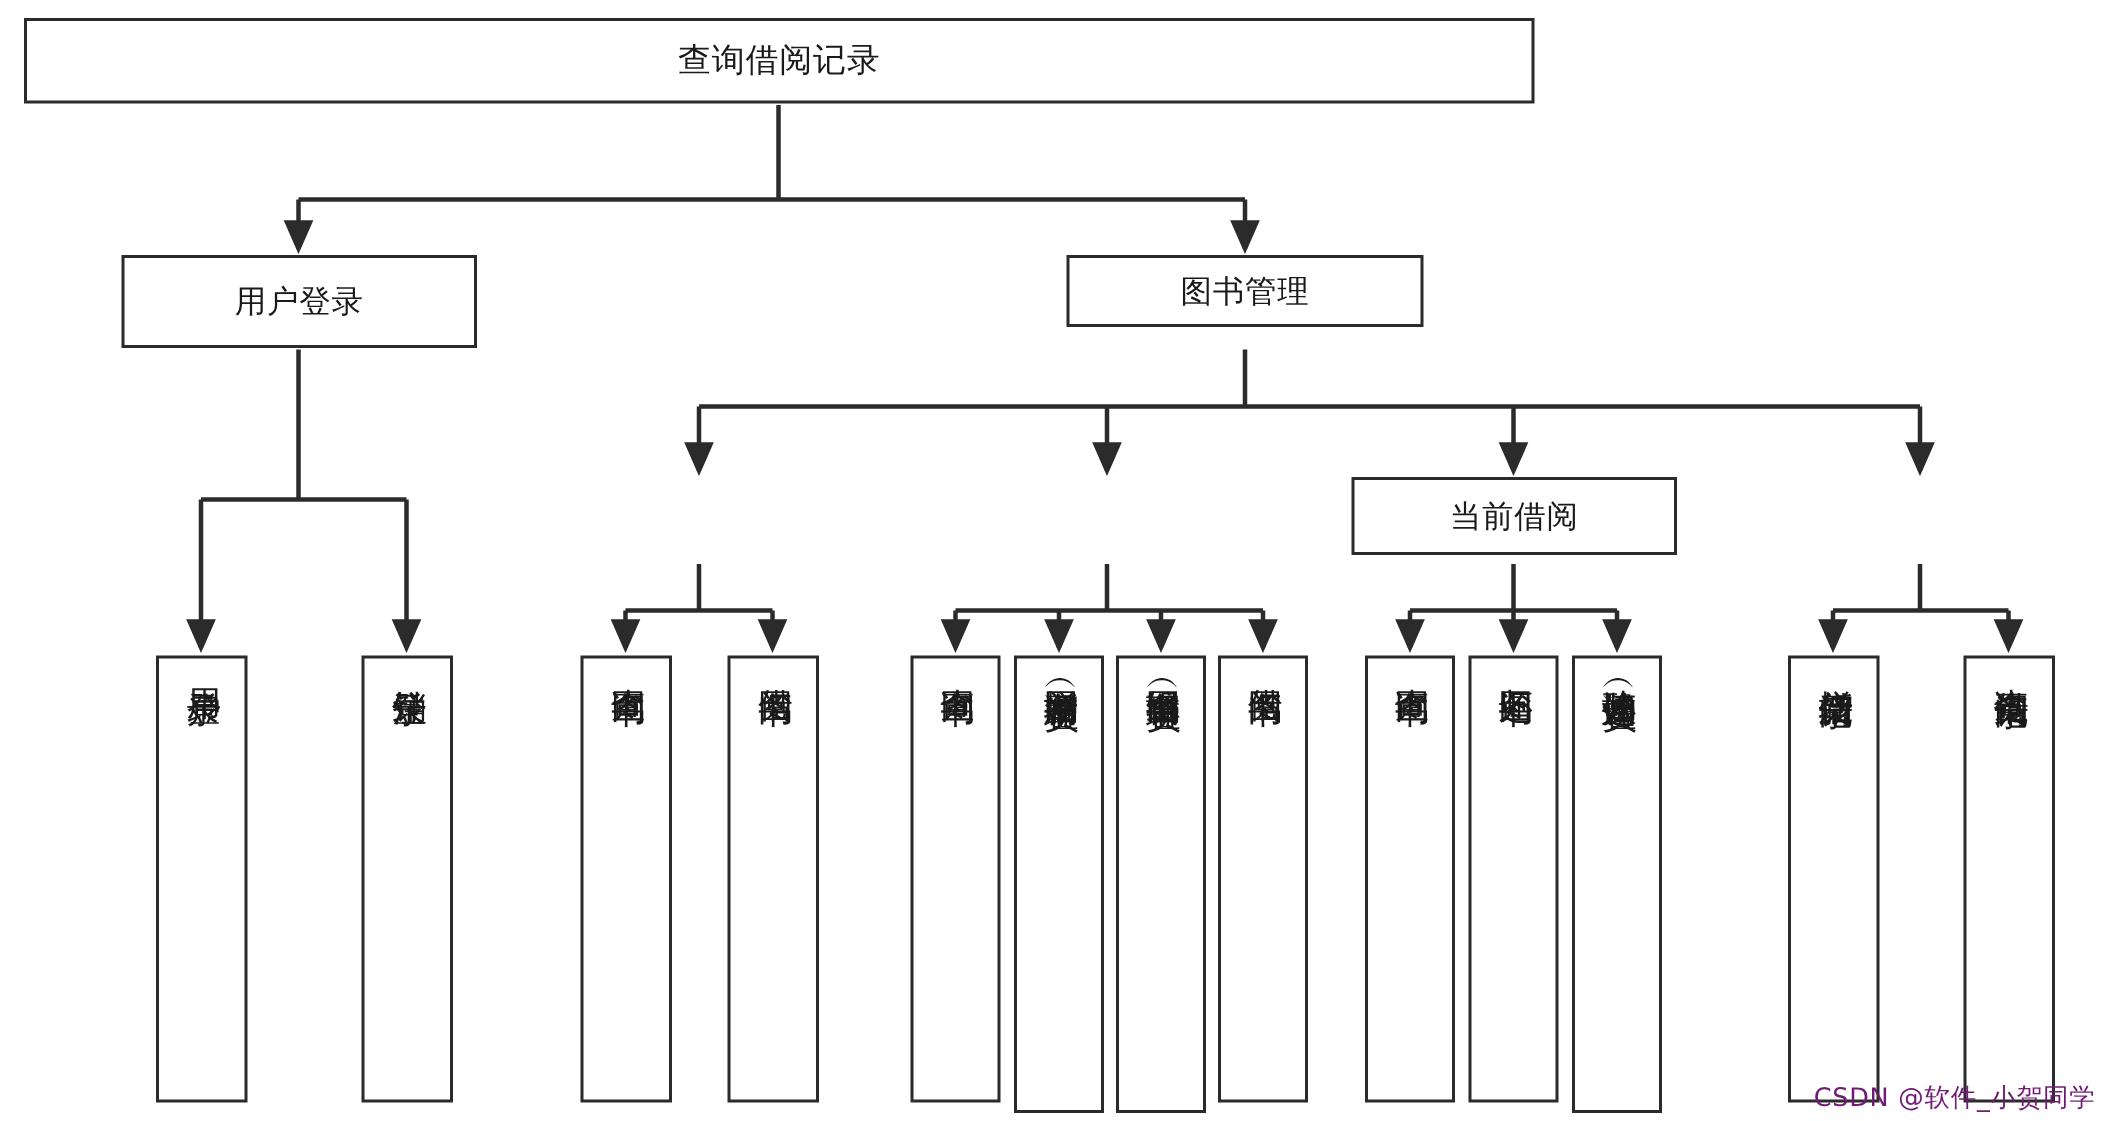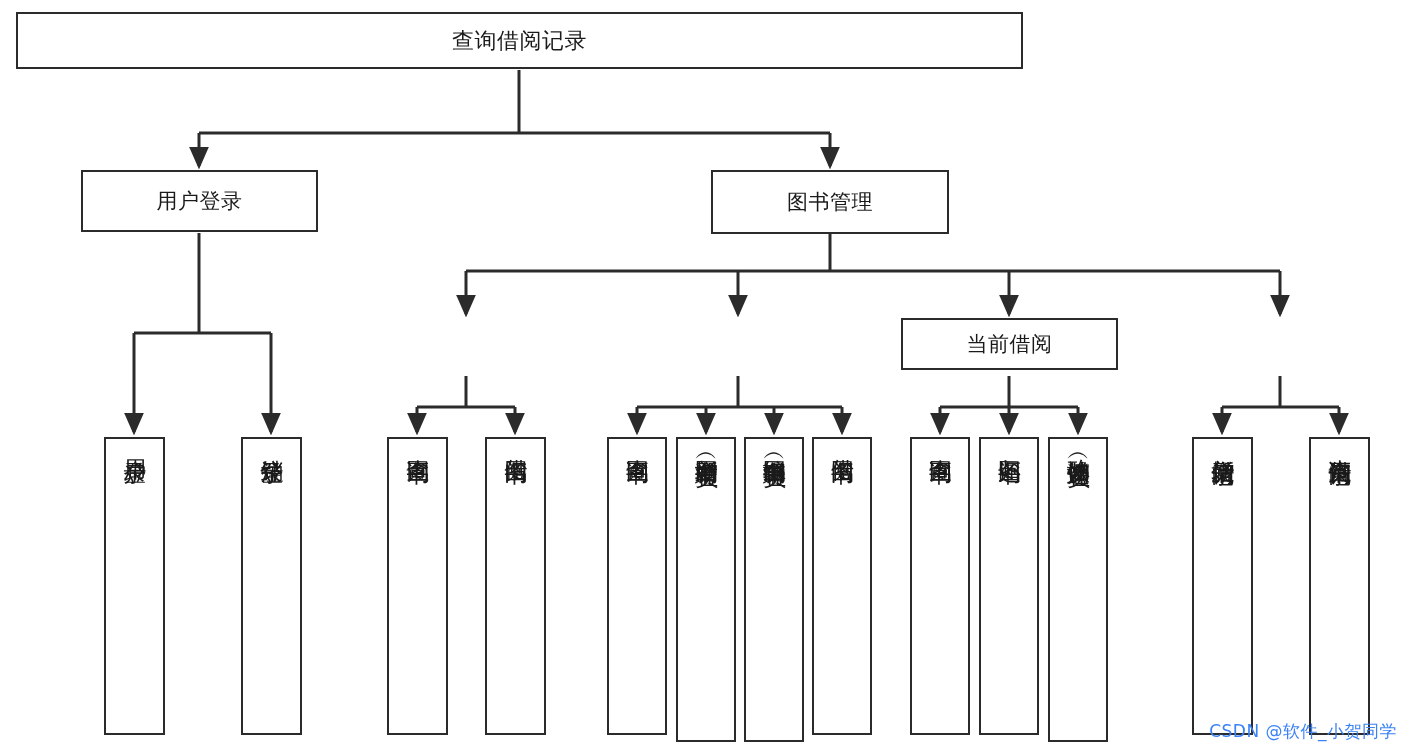--- a/index.html
+++ b/index.html
@@ -63,21 +63,21 @@
     white-space: nowrap;
   }
   .node.vert.tall .lbl {
     font-size: 23px;
   }
   #watermark {
     position: absolute;
     right: 8px;
     bottom: 4px;
     font-size: 17px;
-    color: #3b82f6;
+    color: #701a75;
     letter-spacing: 0.5px;
     white-space: nowrap;
     user-select: none;
   }
 </style>
 </head>
 <body>
 
 <div id="canvas">
 
@@ -133,21 +133,21 @@
     </g>
   </svg>
 
   <div class="node horiz root" style="left:16px; top:12px; width:1007px; height:57px;">
     <span class="lbl">查询借阅记录</span>
   </div>
 
   <div class="node horiz" style="left:81px; top:170px; width:237px; height:62px;">
     <span class="lbl">用户登录</span>
   </div>
-  <div class="node horiz" style="left:711px; top:170px; width:238px; height:64px;">
+  <div class="node horiz" style="left:711px; top:170px; width:238px; height:48px;">
     <span class="lbl">图书管理</span>
   </div>
 
   <div class="node horiz" style="left:901px; top:318px; width:217px; height:52px;">
     <span class="lbl">当前借阅</span>
   </div>
 
   <div class="node vert" style="left:104px; top:437px; width:61px; height:298px;">
     <span class="lbl">用户登录</span>
   </div>

